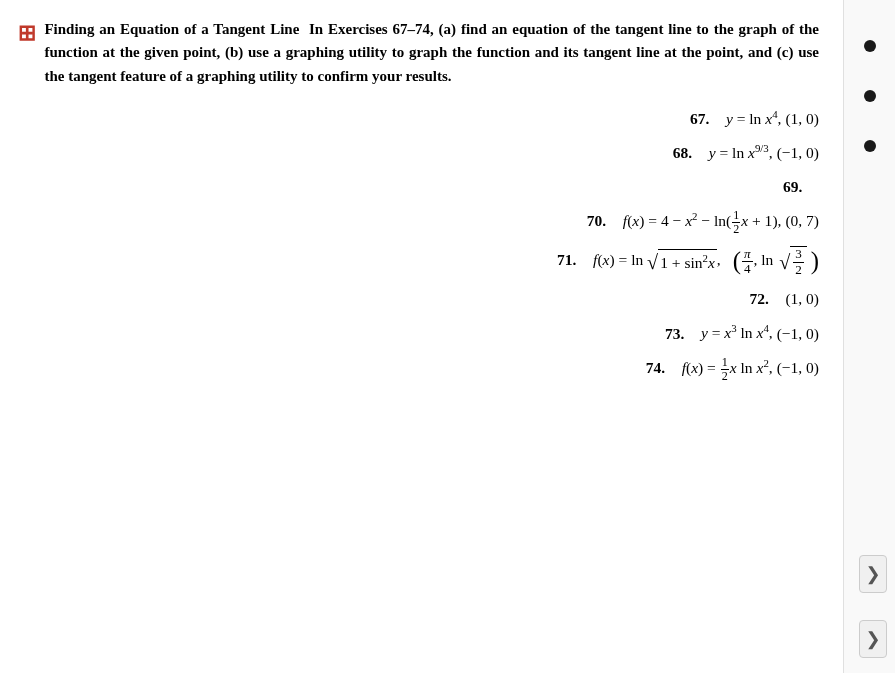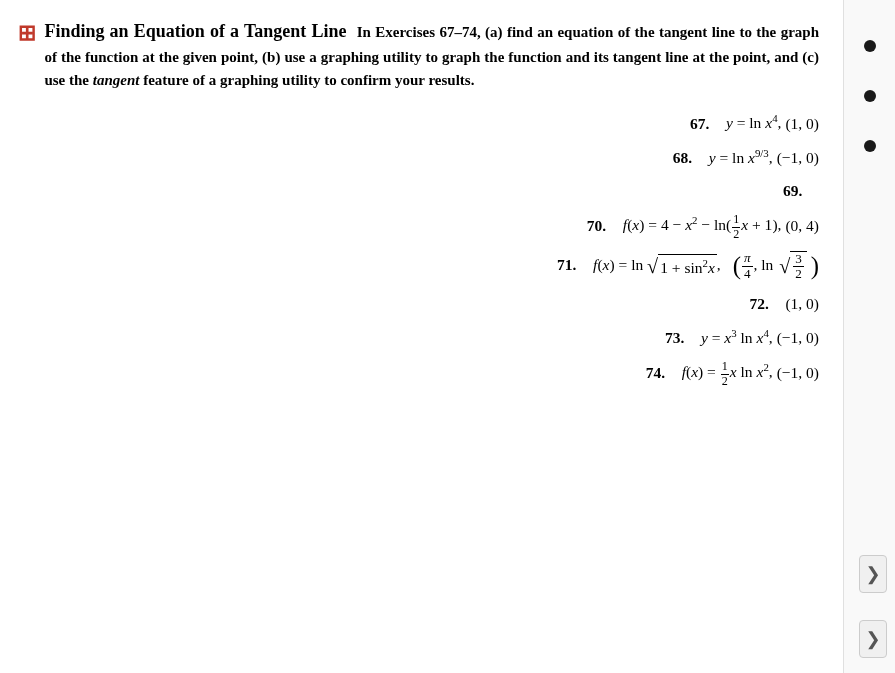--- a/index.html
+++ b/index.html
@@ -35,21 +35,21 @@
     }
 
     .header-text {
       font-size: 15px;
       line-height: 1.55;
       text-align: justify;
     }
 
     .header-title {
       font-weight: bold;
-      font-size: 18px;
+      font-size: 15px;
     }
 
     .exercises-block {
       margin-top: 4px;
     }
 
     .exercise-item {
       display: flex;
       align-items: baseline;
       margin-bottom: 10px;
@@ -113,21 +113,20 @@
       margin-right: 0px;
     }
 
     .sqrt-content {
       border-top: 1.5px solid #000;
       padding: 0 2px;
       display: inline-block;
     }
 
     .italic-tangent {
-      font-style: italic;
       font-weight: bold;
       margin-top: 34px;
     }
 
     .right-sidebar {
       width: 52px;
       display: flex;
       flex-direction: column;
       align-items: center;
       padding-top: 40px;
@@ -241,21 +240,21 @@
       <span class="exercise-num"><strong>69.</strong></span>
     </div>
 
     <div class="exercise-item">
       <span class="exercise-num"><strong>70.</strong></span>
       <span class="exercise-content">
         <span><em>f</em>(<em>x</em>) = 4 − <em>x</em><sup>2</sup> − ln<span style="font-style:normal">(</span><span class="half-frac">
               <span class="n">1</span>
               <span class="d">2</span>
             </span><em>x</em> + 1<span style="font-style:normal">)</span>,</span>
-        <span class="point">(0, 4)</span>
+        <span class="point">(0, 7)</span>
       </span>
     </div>
 
     <div class="exercise-item">
       <span class="exercise-num"><strong>71.</strong></span>
       <span class="exercise-content">
         <span>
           <em>f</em>(<em>x</em>) = ln
           <span class="sqrt-wrapper">
             <span class="sqrt-symbol">√</span>

